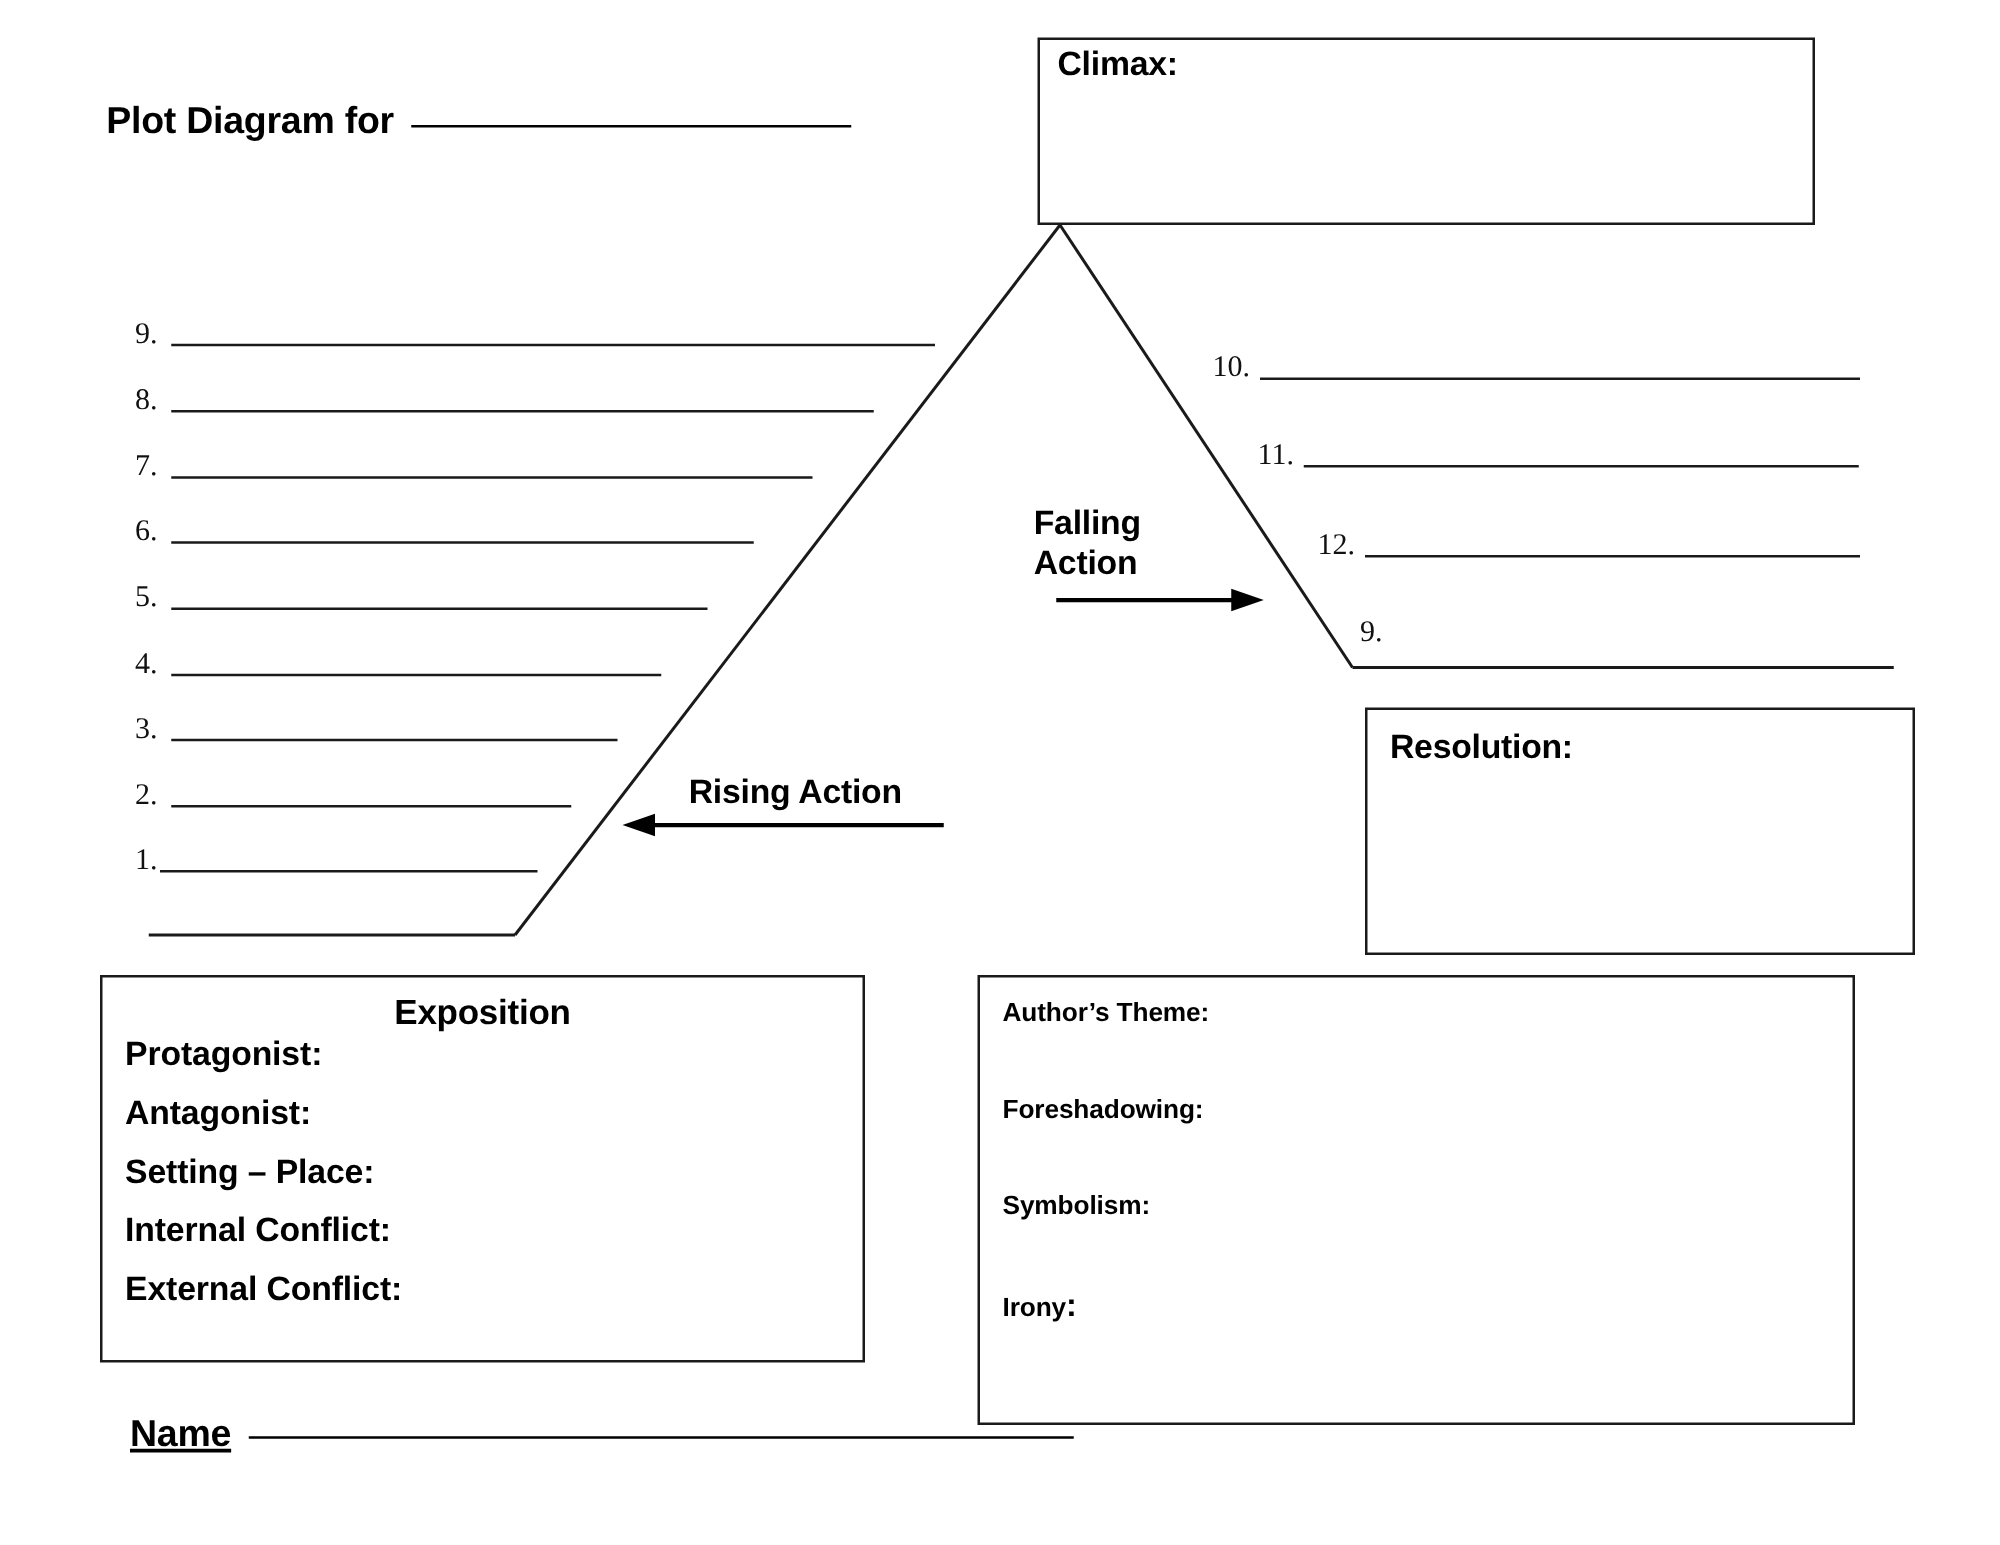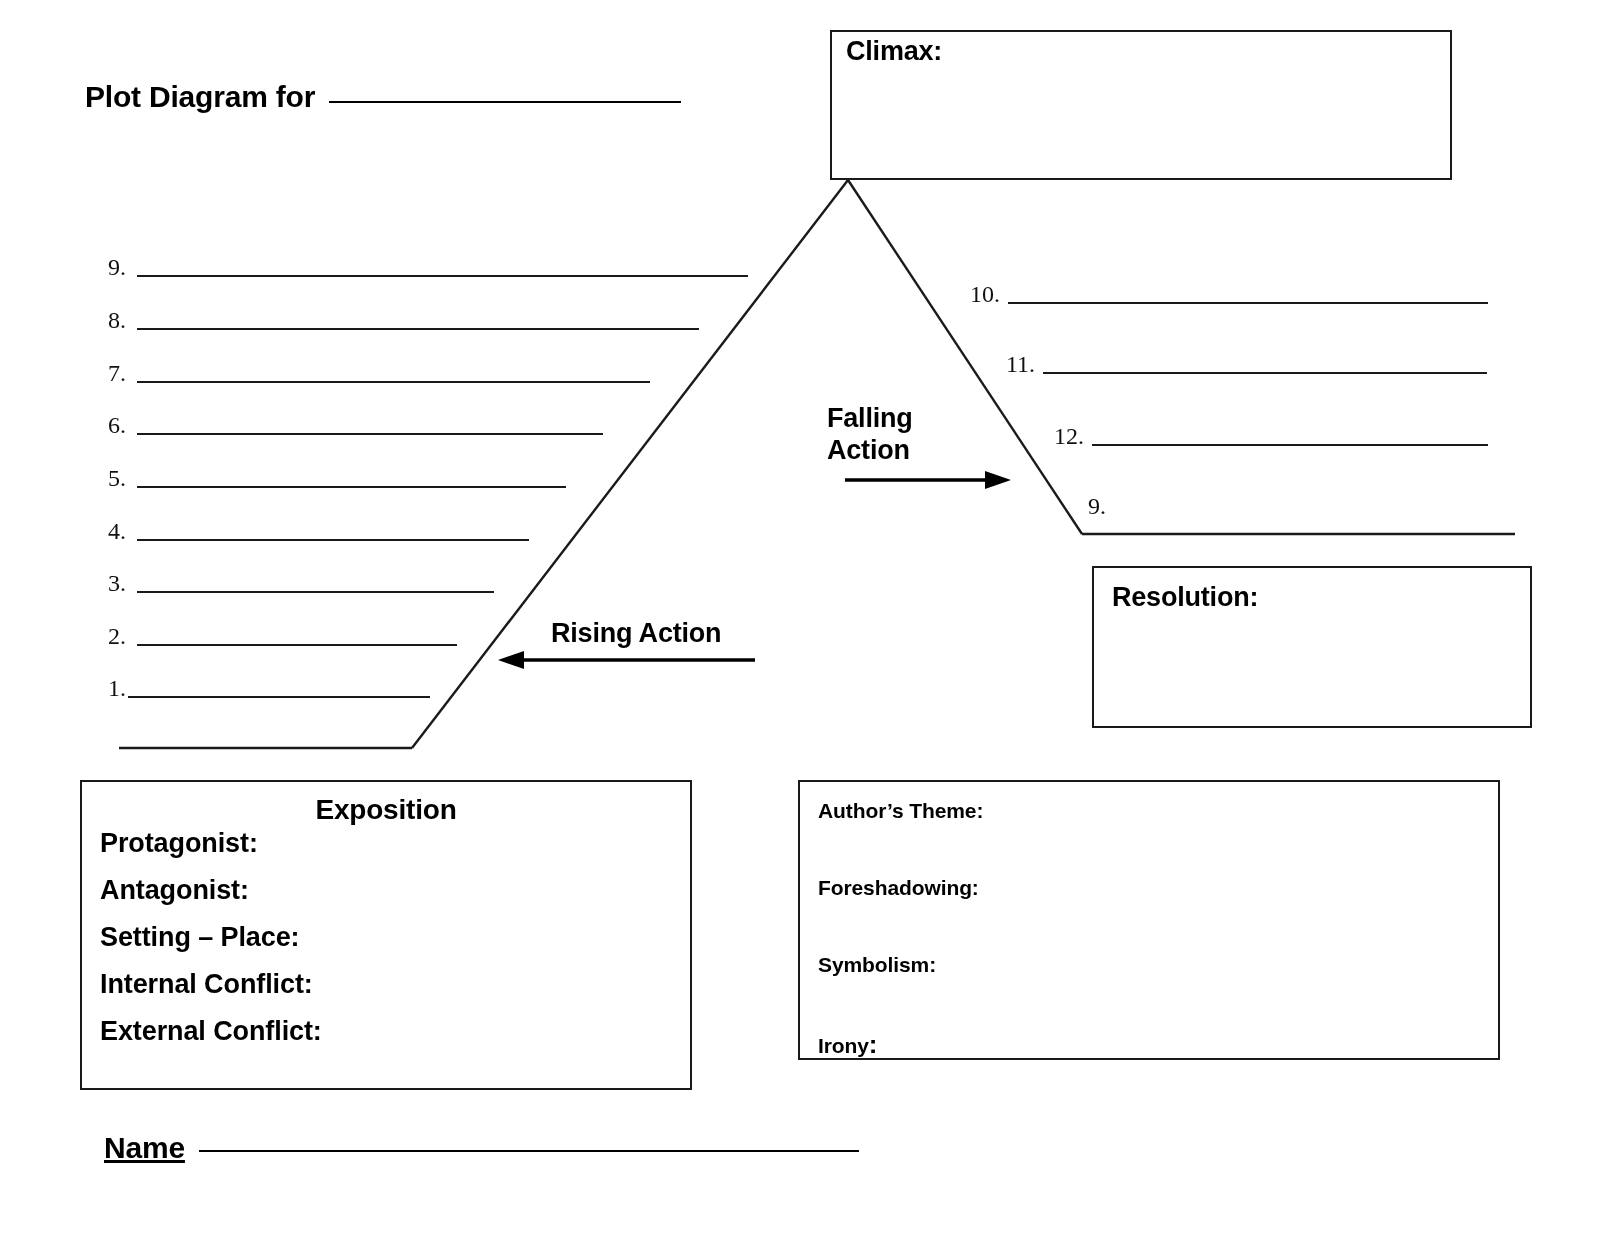--- a/index.html
+++ b/index.html
@@ -63,21 +63,21 @@
   #climax-label {
     position: absolute;
     left: 14px;
     top: 4px;
   }
 
   #resolution-box {
     left: 1092px;
     top: 566px;
     width: 440px;
-    height: 162px;
+    height: 198px;
   }
   #resolution-label {
     position: absolute;
     left: 18px;
     top: 14px;
   }
 
   
   .numline {
     position: absolute;
@@ -134,24 +134,24 @@
   }
   #exposition-list li {
     font-size: 27px;
     font-weight: bold;
     line-height: 1;
     margin-bottom: 20px;
     letter-spacing: -0.1px;
   }
 
   #theme-box {
-    left: 798px;
+    left: 782px;
     top: 780px;
     width: 702px;
-    height: 280px;
+    height: 360px;
   }
   #theme-list {
     margin: 0;
     padding: 18px 0 0 18px;
     list-style: none;
   }
   #theme-list li {
     font-size: 21px;
     font-weight: bold;
     line-height: 1;

